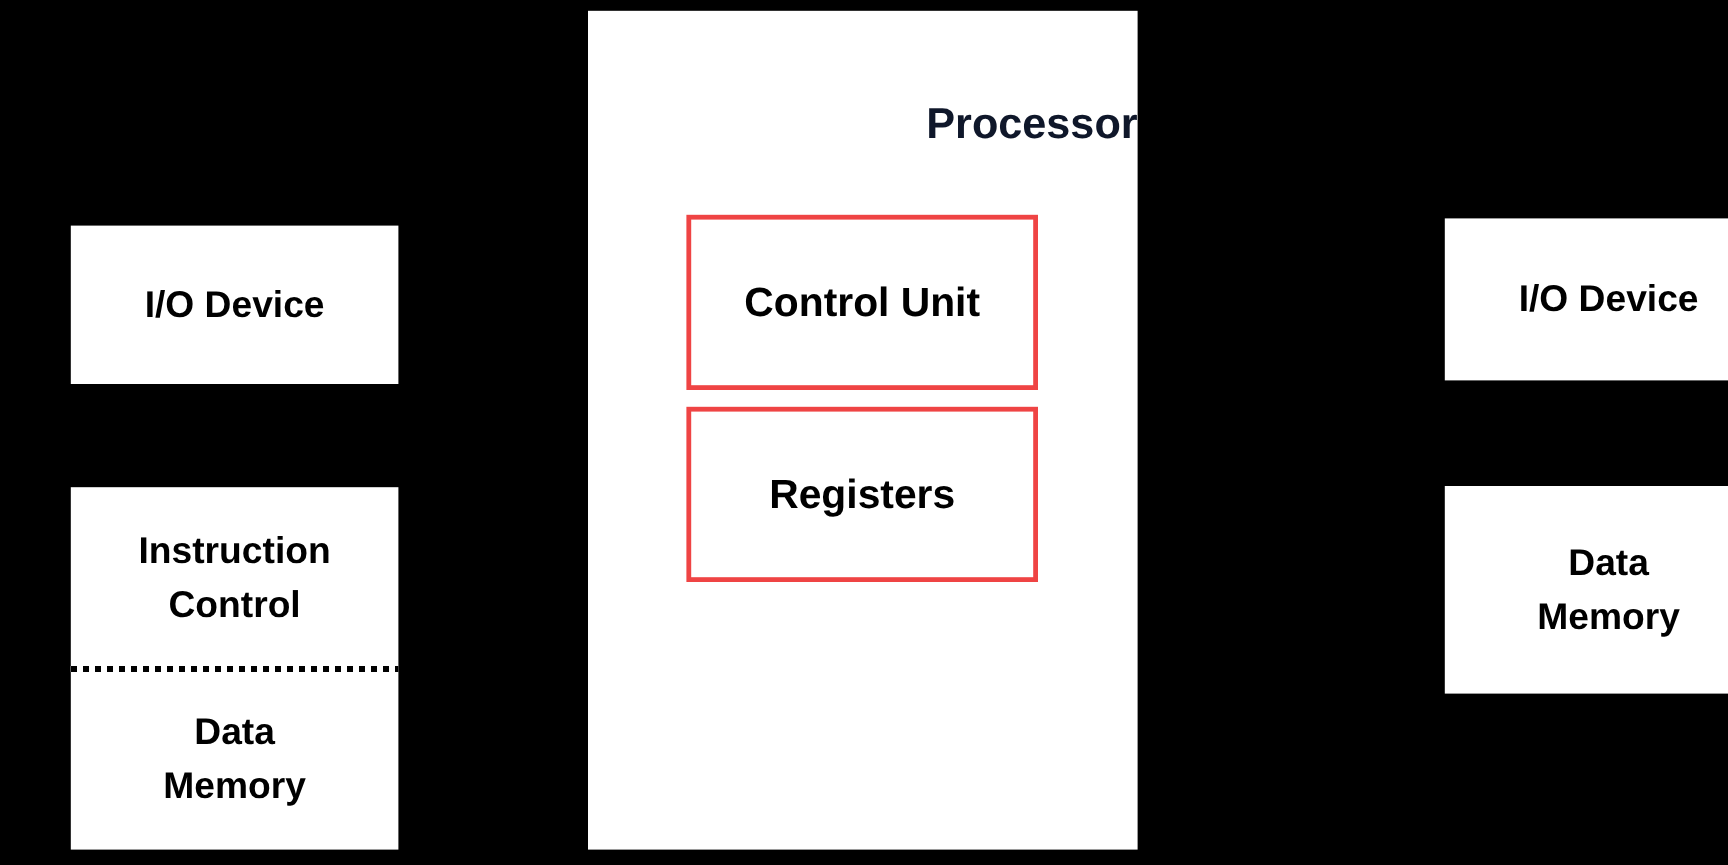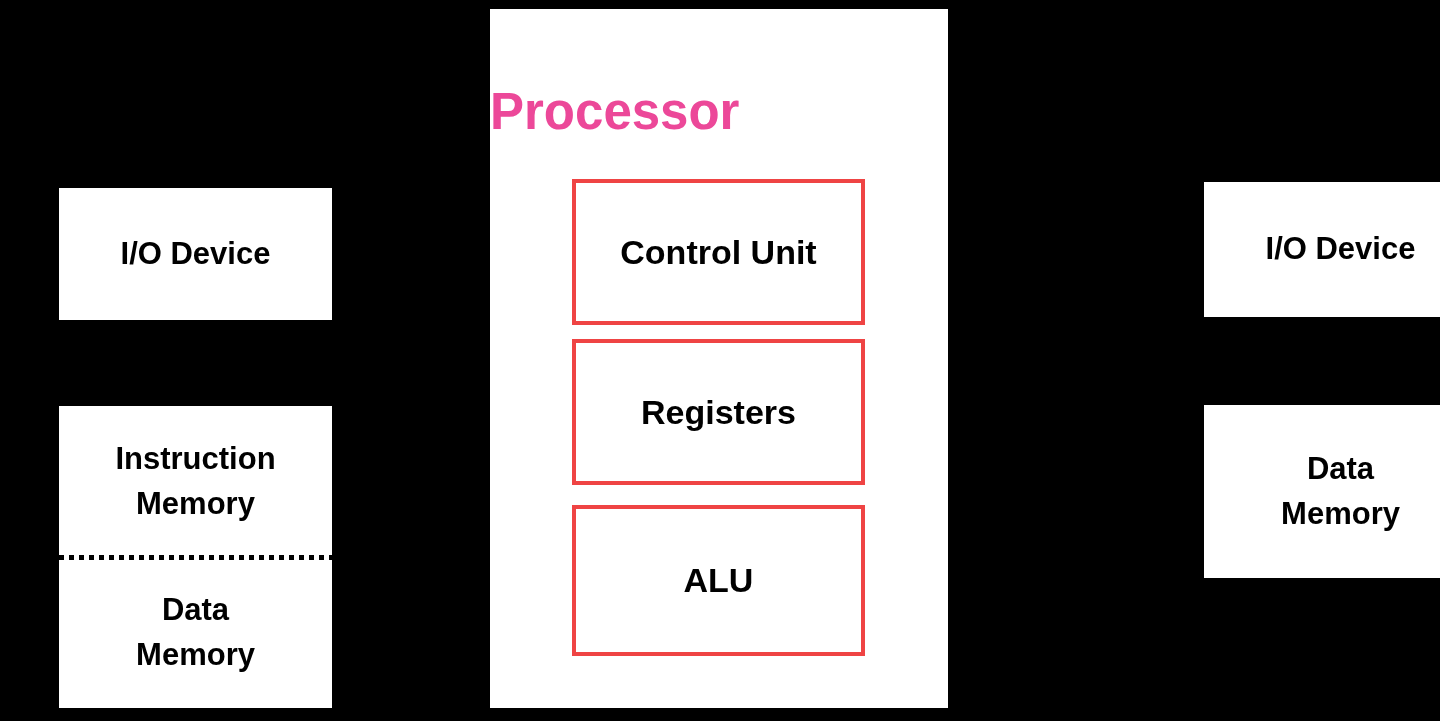--- a/index.html
+++ b/index.html
@@ -86,24 +86,24 @@
     width: 458px;
     height: 699px;
     background: #ffffff;
     box-sizing: border-box;
   }
   #processor-title {
     position: absolute;
     left: 0;
     top: 73px;
     width: 100%;
-    text-align: left;
-    font-size: 51px;
+    text-align: right;
+    font-size: 36px;
     font-weight: bold;
-    color: #ec4899;
+    color: #0f172a;
   }
   .inner-block {
     position: absolute;
     left: 82px;
     width: 293px;
     background: #ffffff;
     border: 4px solid #ef4444;
     box-sizing: border-box;
     display: flex;
     align-items: center;
@@ -138,41 +138,38 @@
 <body>
 
 <div id="canvas">
 
   <div class="block" id="io-left">
     <span>I/O Device</span>
   </div>
 
   <div class="block" id="mem-left">
     <div class="half">Instruction
-Memory</div>
+Control</div>
     <div class="divider"></div>
     <div class="half">Data
 Memory</div>
   </div>
 
   <div id="processor">
 
     <div id="processor-title">Processor</div>
 
     <div class="inner-block" id="control-unit">
       <span>Control Unit</span>
     </div>
 
     <div class="inner-block" id="registers">
       <span>Registers</span>
     </div>
 
-    <div class="inner-block" id="alu">
-      <span>ALU</span>
-    </div>
   </div>
 
   <div class="block" id="io-right">
     <span>I/O Device</span>
   </div>
 
   <div class="block" id="mem-right">
     <span>Data
 Memory</span>
   </div>

